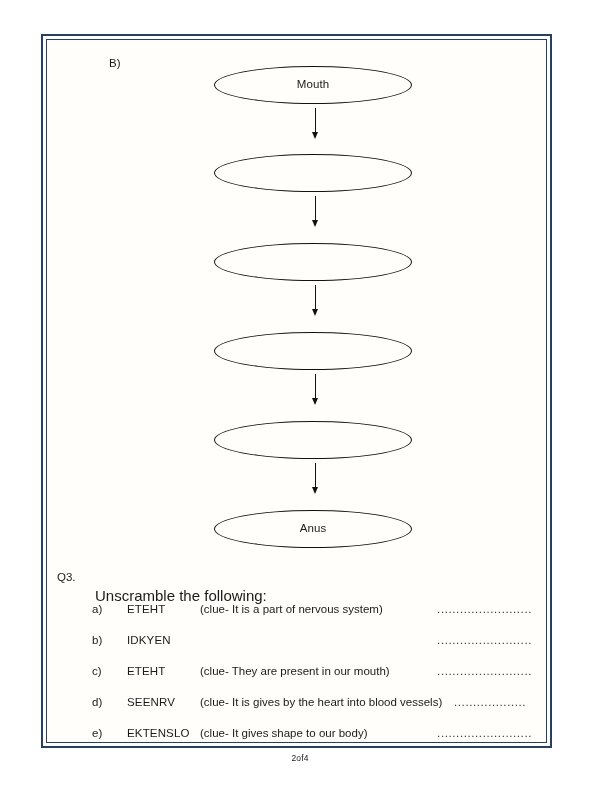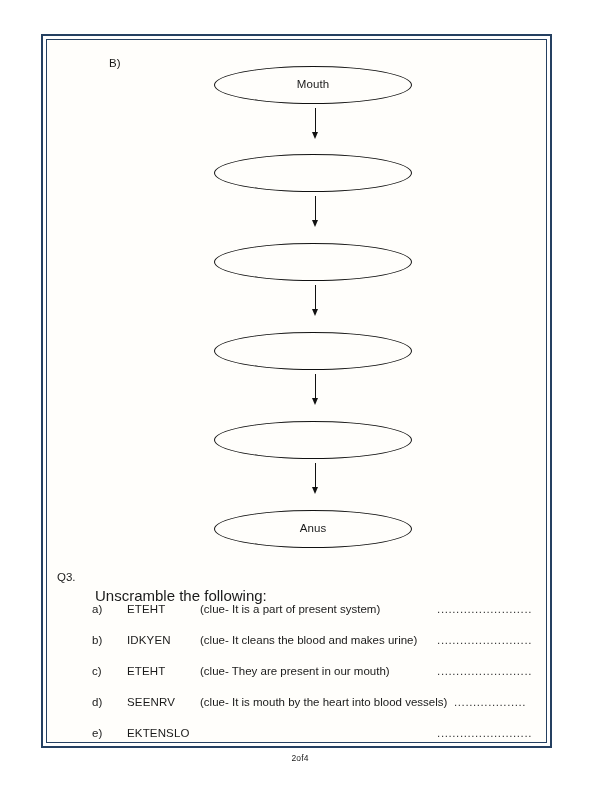--- a/index.html
+++ b/index.html
@@ -276,48 +276,48 @@
         <div id="q3-section">
 
           <div id="q3-heading-row">
             <span id="q3-number">Q3.</span>
             <span id="q3-title">Unscramble the following:</span>
           </div>
 
           <div class="q3-item" style="top:563px;">
             <span class="item-letter">a)</span>
             <span class="item-word">ETEHT</span>
-            <span class="item-clue">(clue- It is a part of present system)</span>
+            <span class="item-clue">(clue- It is a part of nervous system)</span>
             <span class="item-dots dots-right">.........................</span>
           </div>
 
           <div class="q3-item" style="top:594px;">
             <span class="item-letter">b)</span>
             <span class="item-word">IDKYEN</span>
-            <span class="item-clue">(clue- It cleans the blood and makes urine)</span>
             <span class="item-dots dots-right">.........................</span>
           </div>
 
           <div class="q3-item" style="top:625px;">
             <span class="item-letter">c)</span>
             <span class="item-word">ETEHT</span>
             <span class="item-clue">(clue- They are present in our mouth)</span>
             <span class="item-dots dots-right">.........................</span>
           </div>
 
           <div class="q3-item" style="top:656px;">
             <span class="item-letter">d)</span>
             <span class="item-word">SEENRV</span>
-            <span class="item-clue">(clue- It is mouth by the heart into blood vessels)</span>
+            <span class="item-clue">(clue- It is gives by the heart into blood vessels)</span>
             <span class="item-dots dots-inline">...................</span>
           </div>
 
           <div class="q3-item" style="top:687px;">
             <span class="item-letter">e)</span>
             <span class="item-word">EKTENSLO</span>
+            <span class="item-clue">(clue- It gives shape to our body)</span>
             <span class="item-dots dots-right">.........................</span>
           </div>
 
         </div>
 
       </div>
     </div>
   </div>
 
   <div id="page-footer">2of4</div>

